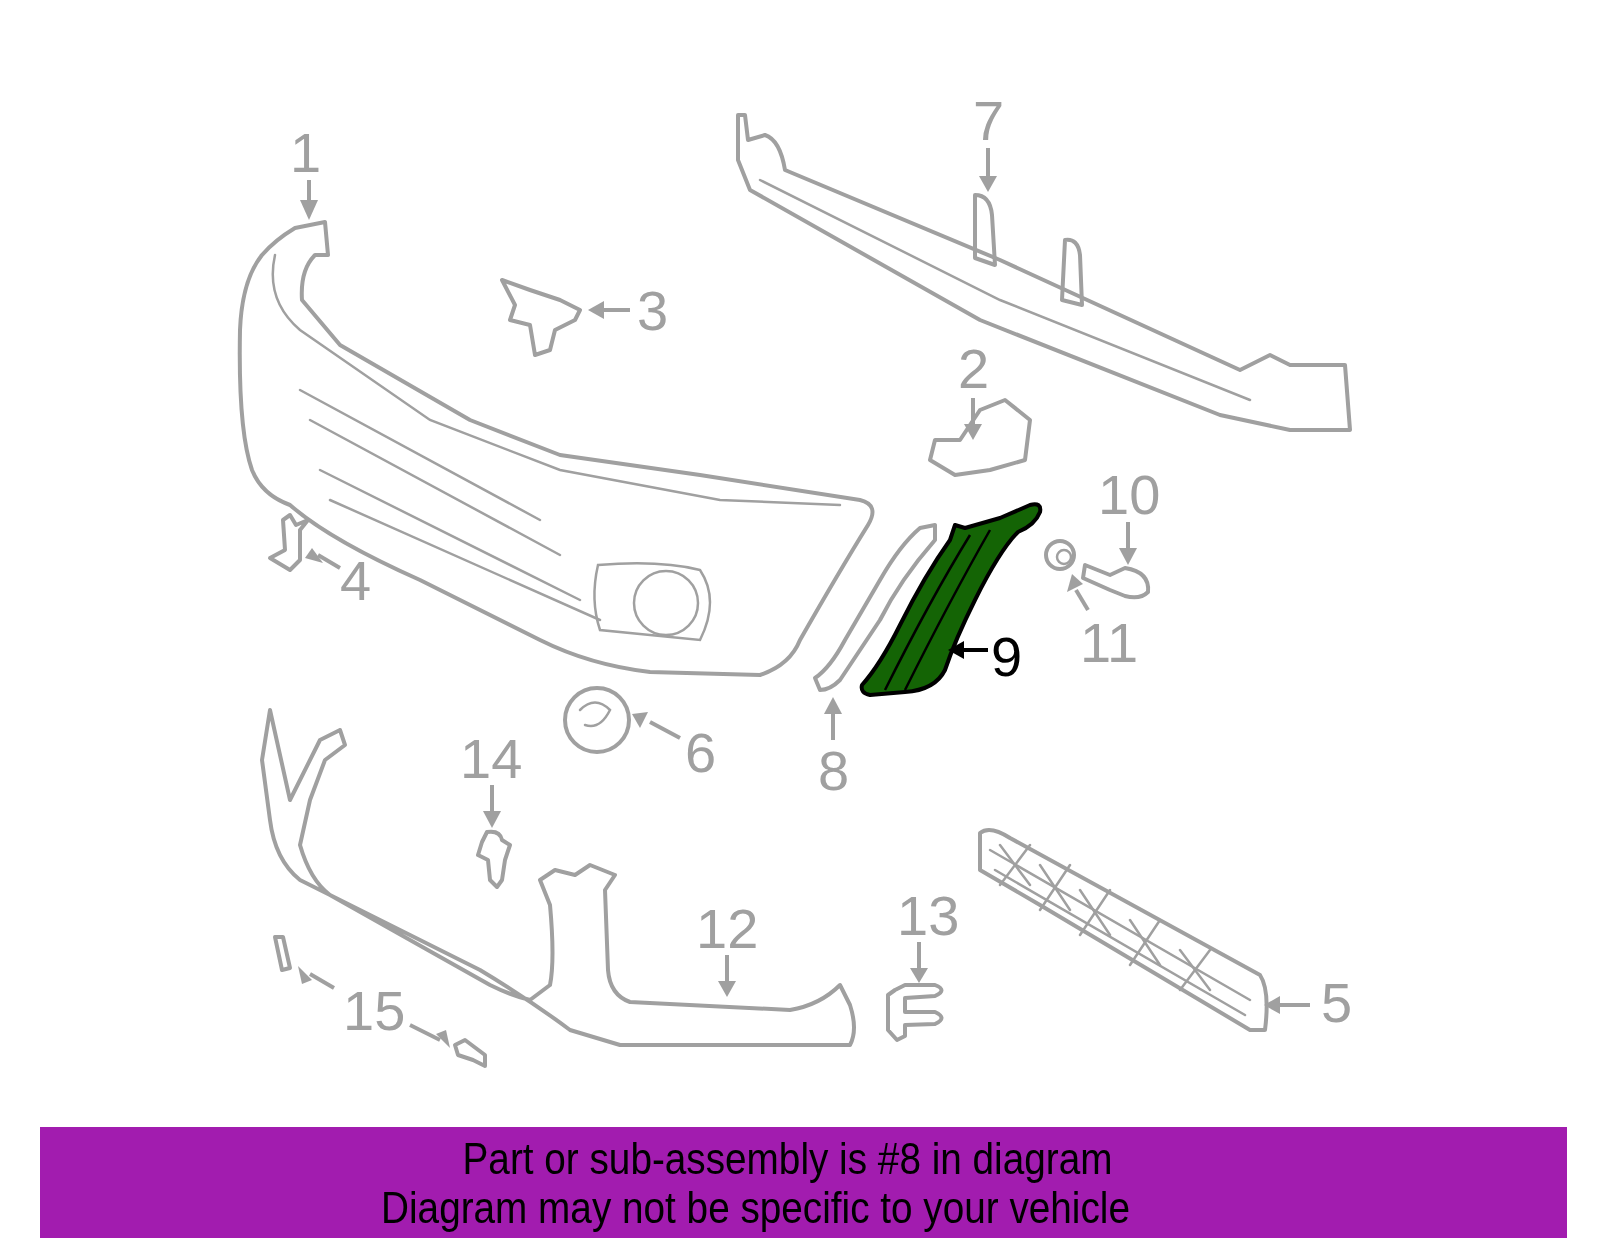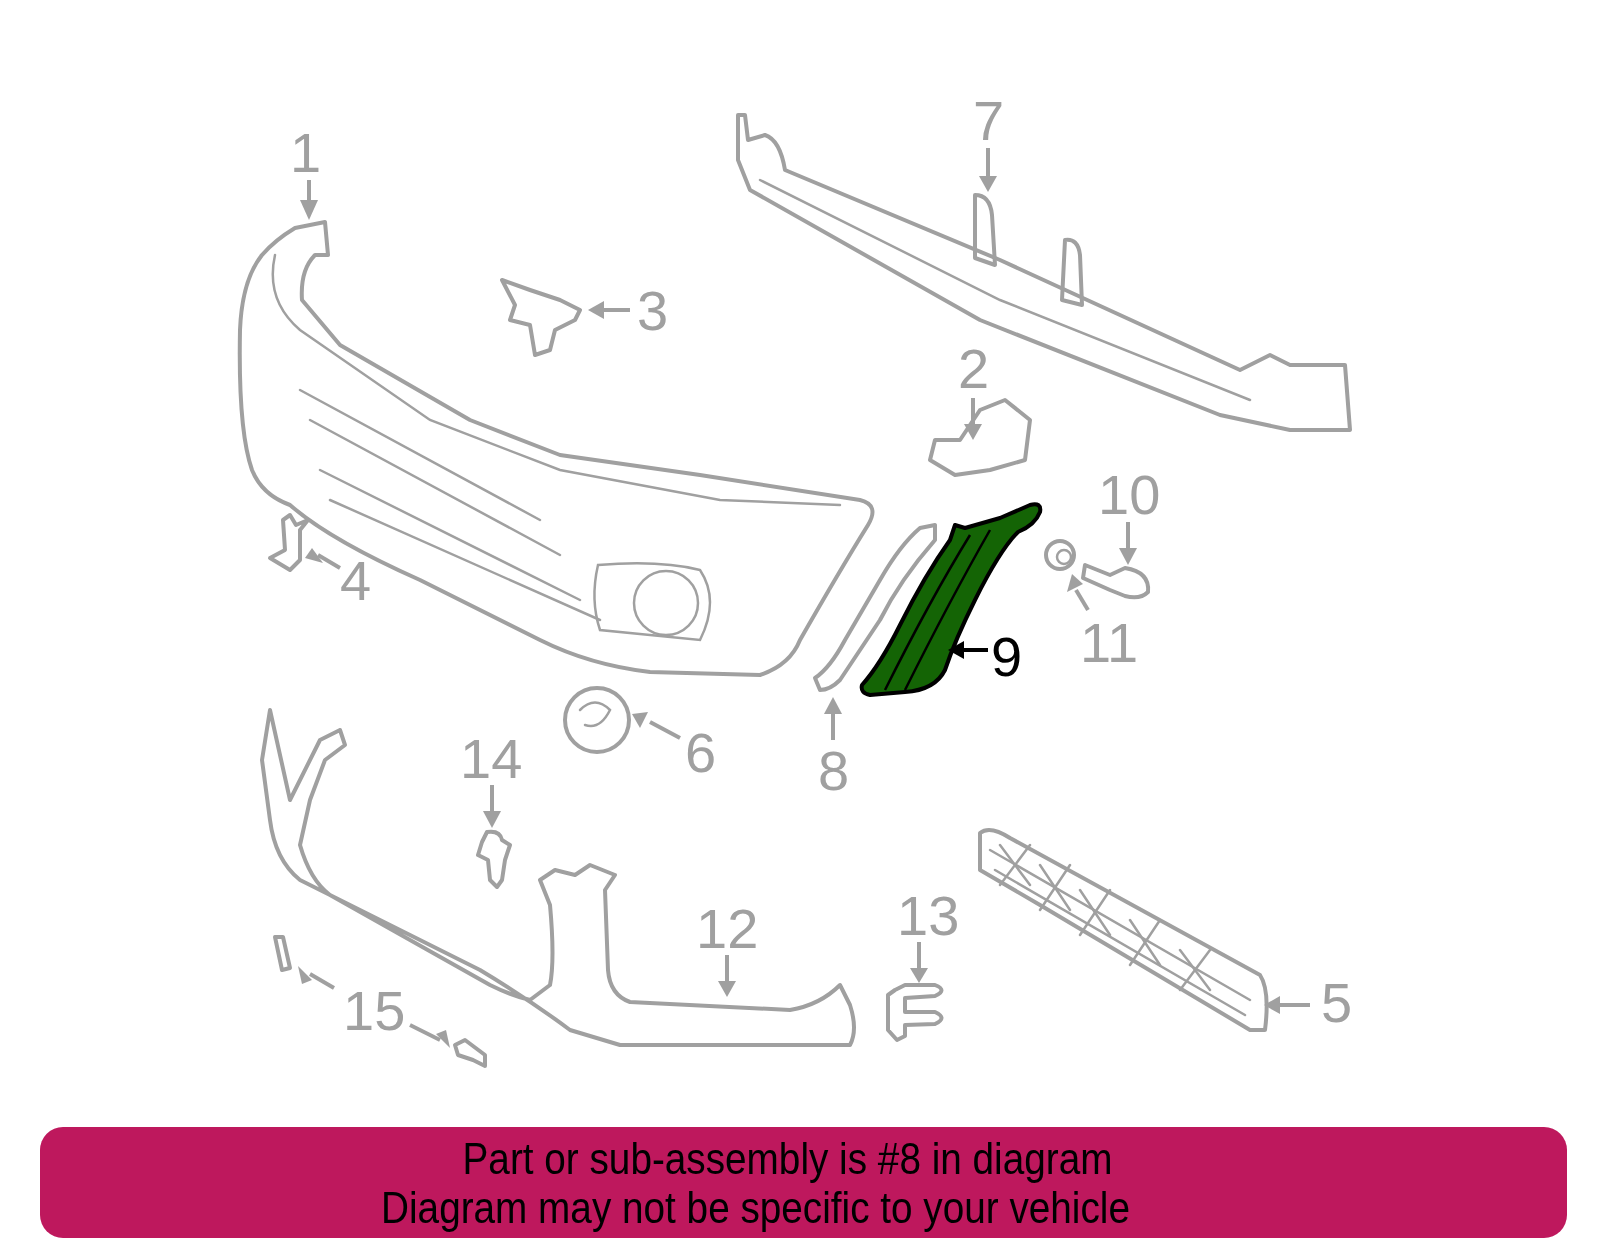--- a/index.html
+++ b/index.html
@@ -8,21 +8,21 @@
   #diagram { position: absolute; left: 0; top: 0; width: 1600px; height: 1249px; }
   .part { fill: none; stroke: #a0a0a0; stroke-width: 4; stroke-linejoin: round; stroke-linecap: round; }
   .thin { fill: none; stroke: #a0a0a0; stroke-width: 2.5; stroke-linecap: round; }
   .callout-text { font-family: "Liberation Sans", sans-serif; font-size: 56px; fill: #a0a0a0; }
   .callout-text.hl { fill: #000000; }
   .arrow { stroke: #a0a0a0; stroke-width: 4; }
   .arrowhead { fill: #a0a0a0; }
   .arrow.hl { stroke: #000; }
   .arrowhead.hl { fill: #000; }
   #banner { position: absolute; left: 40px; top: 1127px; width: 1527px; height: 111px;
-            background: #be185d; text-align: center; border-radius: 23px; }
+            background: #a21caf; text-align: center; }
   #banner .line { position: absolute; left: 0; width: 100%; font-size: 44px; color: #000;
                   line-height: 48px; transform: scaleX(0.88); }
   #banner .l1 { top: 8px; left: -16px; }
   #banner .l2 { top: 57px; left: -48px; }
 </style>
 </head>
 <body>
 
 <svg id="diagram" viewBox="0 0 1600 1249" xmlns="http://www.w3.org/2000/svg">
 

